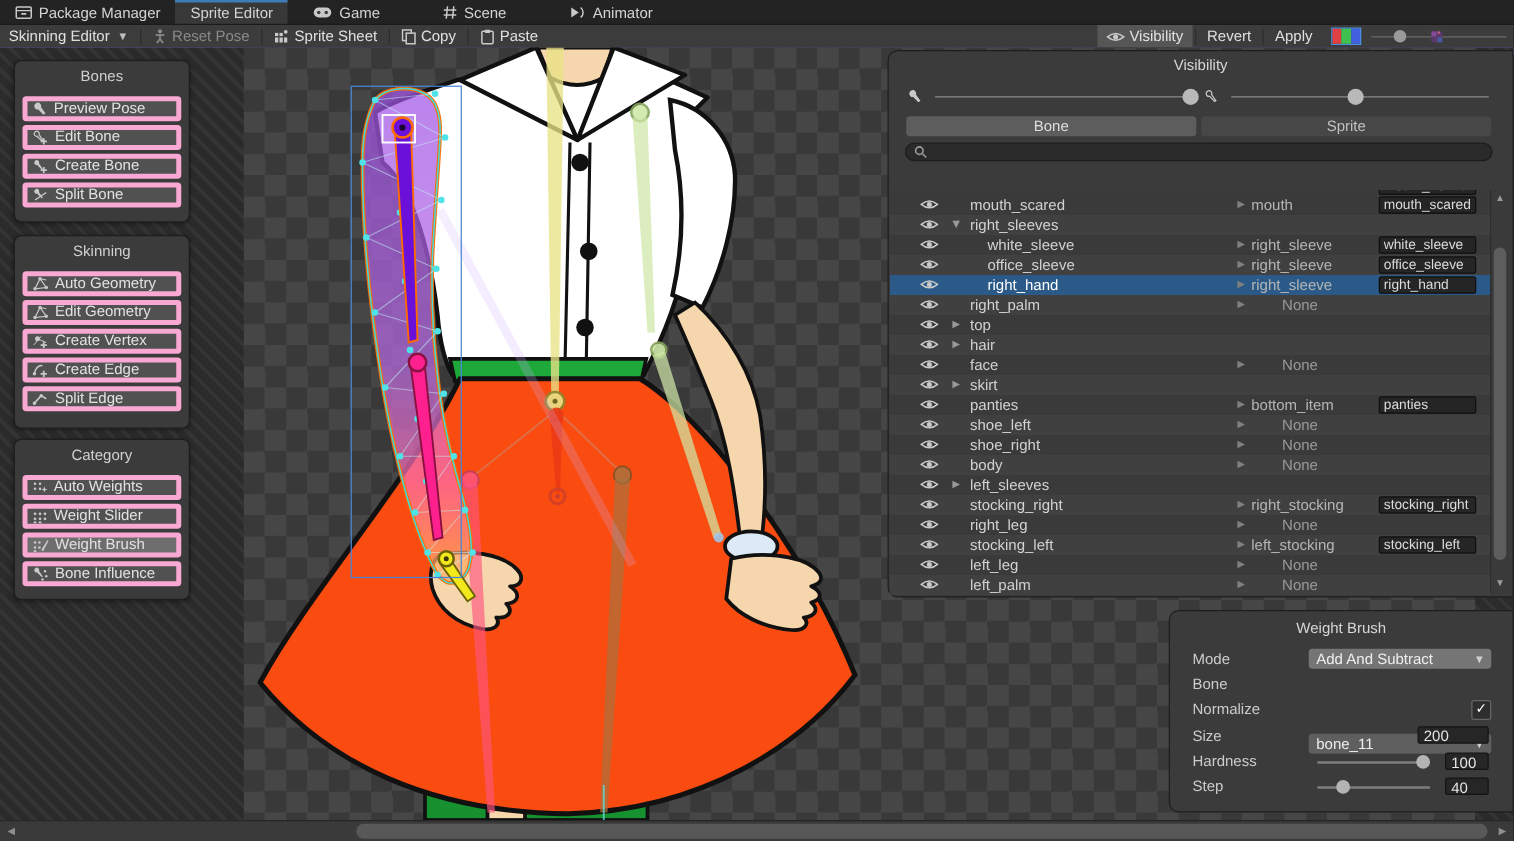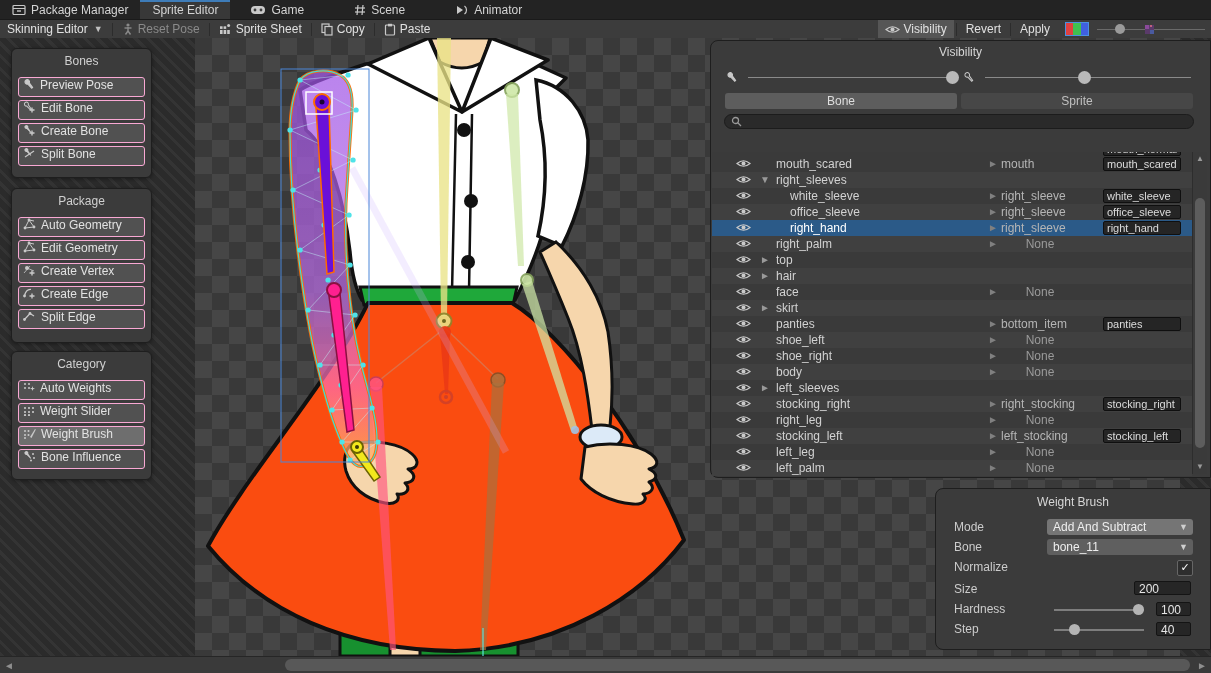--- a/index.html
+++ b/index.html
@@ -32,22 +32,22 @@
   
   #canvas{position:absolute;left:0;top:38px;width:1211px;height:618px;
           background:repeating-linear-gradient(45deg,#343434 0 3px,#2b2b2b 3px 9px);}
   #checker{position:absolute;left:195px;top:0;width:985px;height:618px;
            background:conic-gradient(#464646 25%,#393939 0 50%,#464646 0 75%,#393939 0) 0 0/34px 34px;}
   #charsvg{position:absolute;left:0;top:0;pointer-events:none;}
   
   .tpanel{position:absolute;left:11px;width:139px;background:#3b3b3b;border:1px solid #1e1e1e;
           border-radius:6px;box-shadow:0 1px 4px rgba(0,0,0,.4);}
   .ptitle{text-align:center;color:#d0d0d0;padding-top:5px;height:18px;}
-  .pbtn{display:flex;align-items:flex-start;gap:5px;position:absolute;left:6px;width:127px;height:20px;
-        background:#515151;border:1px solid #f9a8d4;border-radius:3px;color:#e2e2e2;font:inherit;
+  .pbtn{display:flex;align-items:flex-end;gap:5px;position:absolute;left:6px;width:127px;height:20px;
+        background:#515151;border:4px solid #f9a8d4;border-radius:3px;color:#e2e2e2;font:inherit;
         padding:0 4px;cursor:default;white-space:nowrap;overflow:hidden;}
   .pbtn.active{background:#6e6e6e;}
   
   #vispanel{position:absolute;left:710px;top:40px;width:501px;height:438px;background:#3b3b3b;
             border:1px solid #1e1e1e;border-radius:8px 0 0 8px;box-sizing:border-box;}
   .vtitle{text-align:center;padding-top:4px;color:#d6d6d6;}
   .vslider{position:absolute;top:28px;height:18px;}
   .vslider .strack{position:absolute;top:8px;height:1px;background:#8a8a8a;}
   .vslider .shandle{position:absolute;top:2px;width:13px;height:13px;border-radius:50%;background:#b9b9b9;}
   .vtab{position:absolute;top:52px;height:16px;border:none;border-radius:3px;font:inherit;color:#dedede;
@@ -78,21 +78,21 @@
   .vscroll .arrow{position:absolute;left:0;width:14px;text-align:center;color:#9a9a9a;font-size:8px;line-height:10px;}
   .vscroll .thumb{position:absolute;left:2px;width:10px;border-radius:5px;background:#5d5d5d;}
   
   #wbpanel{position:absolute;left:935px;top:488px;width:276px;height:162px;background:#3b3b3b;
            border:1px solid #1e1e1e;border-radius:8px 0 0 8px;box-sizing:border-box;}
   .wtitle{text-align:center;padding-top:6px;color:#d6d6d6;}
   .wlabel{position:absolute;left:18px;color:#cccccc;}
   .dd{position:absolute;left:111px;width:146px;height:16px;line-height:16px;border-radius:3px;
       padding:0 6px;box-sizing:border-box;color:#eeeeee;}
   .dd .ddcaret{position:absolute;right:5px;top:0;font-size:9px;color:#cfcfcf;}
-  .dd.light{background:#757575;} .dd.dark{background:#5f5f5f;}
+  .dd.light{background:#757575;} .dd.dark{background:#5f5f5f;margin-top:48px;}
   .checkbox{position:absolute;left:241px;top:71px;width:14px;height:14px;background:#2e2e2e;
             border:1px solid #666;border-radius:2px;color:#fff;font-size:11px;line-height:13px;text-align:center;}
   .wfield{position:absolute;height:14px;line-height:14px;background:#262626;border:1px solid #141414;
           border-radius:2px;padding:0 4px;color:#e6e6e6;box-sizing:border-box;}
   .wslider{position:absolute;left:118px;width:90px;height:14px;}
   .wslider .strack{position:absolute;top:7px;left:0;right:0;height:2px;background:#7e7e7e;}
   .wslider .shandle{position:absolute;top:2px;width:11px;height:11px;border-radius:50%;background:#b4b4b4;}
   
   #hscroll{position:absolute;left:0;top:656px;width:1211px;height:17px;background:#3a3a3a;border-top:1px solid #262626;}
   #hscroll .arrow{position:absolute;top:3px;color:#8f8f8f;font-size:10px;}
@@ -357,21 +357,21 @@
               <g transform="rotate(-40 5 5)">
                 <path d="M5 0.5A2 2 0 0 1 7 2.5A2 2 0 0 1 6 4.2L5.5 9.5L4.5 9.5L4 4.2A2 2 0 0 1 3 2.5A2 2 0 0 1 5 0.5Z" fill="#c9c9c9"></path>
               </g>
               <path d="M2 10L11 4" stroke="#c9c9c9" stroke-width="1.2"></path>
             </svg>
           </span>
           <span>Split Bone</span>
         </button>
       </div>
       <div class="tpanel" style="top:188px;height:153px">
-        <div class="ptitle">Package</div>
+        <div class="ptitle">Skinning</div>
         <button class="pbtn" style="top:28px">
           <span class="ic" style="">
             <svg width="13" height="12" viewBox="0 0 13 12">
               <path d="M2 10L6 2L11 9Z M6 2L11 3" fill="none" stroke="#c9c9c9" stroke-width="1"></path>
               <circle cx="2" cy="10" r="1.4" fill="#c9c9c9"></circle>
               <circle cx="6" cy="2" r="1.4" fill="#c9c9c9"></circle>
               <circle cx="11" cy="9" r="1.4" fill="#c9c9c9"></circle>
             </svg>
           </span>
           <span>Auto Geometry</span>

